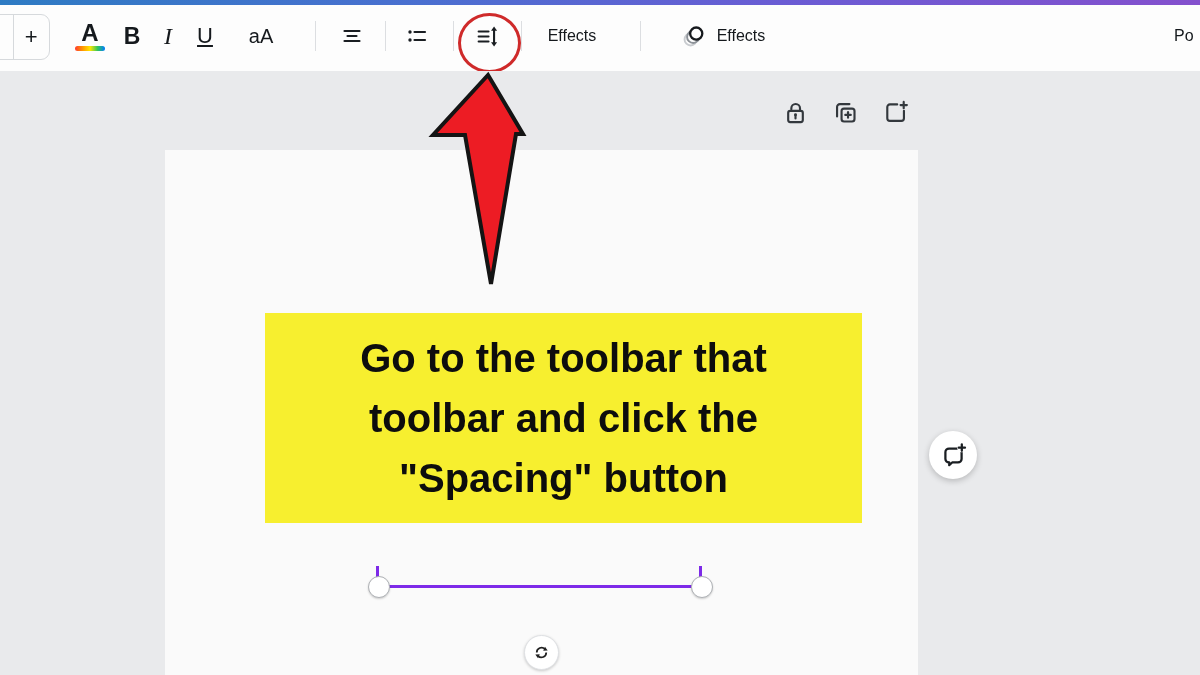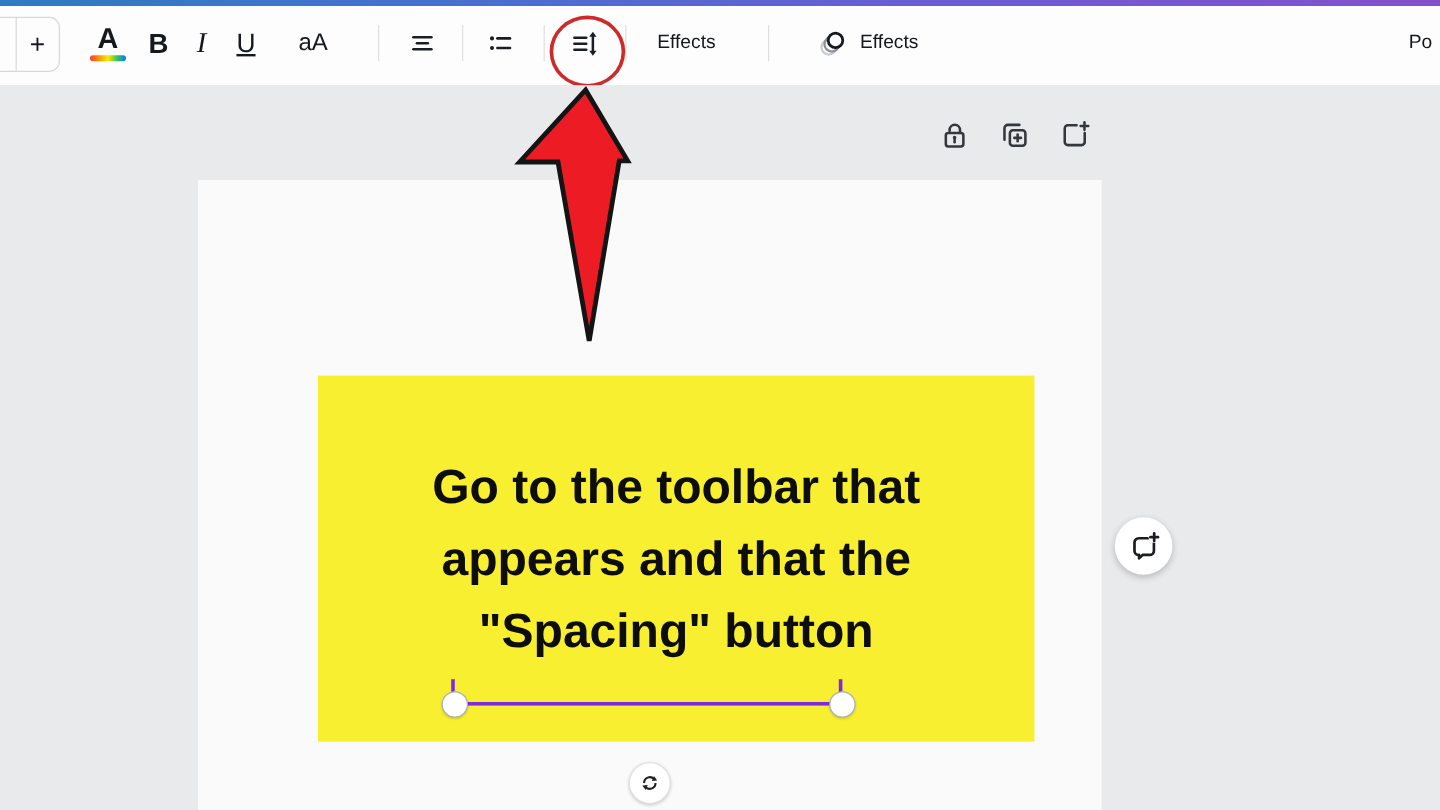--- a/index.html
+++ b/index.html
@@ -31,21 +31,21 @@
   .glyph-i{font-size:24px;font-style:italic;font-family:"Liberation Serif",serif;}
   .glyph-u{font-size:22px;text-decoration:underline;}
   .glyph-aa{font-size:20px;}
   .tb-label{font-size:16px;font-weight:500;color:#14181c;white-space:nowrap;text-align:right;}
   .anno-circle{position:absolute;left:458px;top:8px;width:57px;height:54px;
     border:3px solid #cf2a2a;border-radius:50%;pointer-events:none;}
   icon, .icon{display:block;}
   
   .canvas{position:absolute;left:0;top:71px;width:1200px;height:604px;background:#e9eaec;}
   .page{position:absolute;left:165px;top:79px;width:753px;height:525px;background:#fafafa;}
-  .yellow-box{position:absolute;left:100px;top:163px;width:597px;height:305px;
+  .yellow-box{position:absolute;left:100px;top:163px;width:597px;height:210px;
     background:#f7ef2f;display:flex;flex-direction:column;justify-content:center;
     text-align:center;cursor:pointer;}
   .yb-line{font-size:40px;font-weight:700;line-height:60px;color:#0d0d0d;white-space:nowrap;}
   
   .sel-stub{position:absolute;width:3px;height:12px;background:#7d2ae8;top:495px;}
   .sel-line{position:absolute;left:378px;top:514px;width:323px;height:3px;background:#7d2ae8;}
   .sel-handle{position:absolute;top:505px;width:20px;height:20px;background:#fff;
     border:1.5px solid #aeb1b5;border-radius:50%;box-shadow:0 1px 2px rgba(0,0,0,.18);cursor:ew-resize;}
   .rotate-handle{position:absolute;left:524px;top:564px;width:33px;height:33px;background:#fff;
     border:1px solid #dfe1e4;border-radius:50%;box-shadow:0 1px 3px rgba(0,0,0,.2);
@@ -153,21 +153,21 @@
   </div>
 
   <div class="anno-circle"></div>
 </div>
 
 <div class="canvas">
 
   <div class="page">
     <div class="yellow-box">
       <div class="yb-line">Go to the toolbar that</div>
-      <div class="yb-line">appears and that the</div>
+      <div class="yb-line">toolbar and click the</div>
       <div class="yb-line">"Spacing" button</div>
     </div>
   </div>
 
   <div class="sel-stub" style="left:376px;"></div>
   <div class="sel-stub" style="left:699px;"></div>
   <div class="sel-line"></div>
   <div class="sel-handle" style="left:368px;"></div>
   <div class="sel-handle" style="left:691px;"></div>
 

